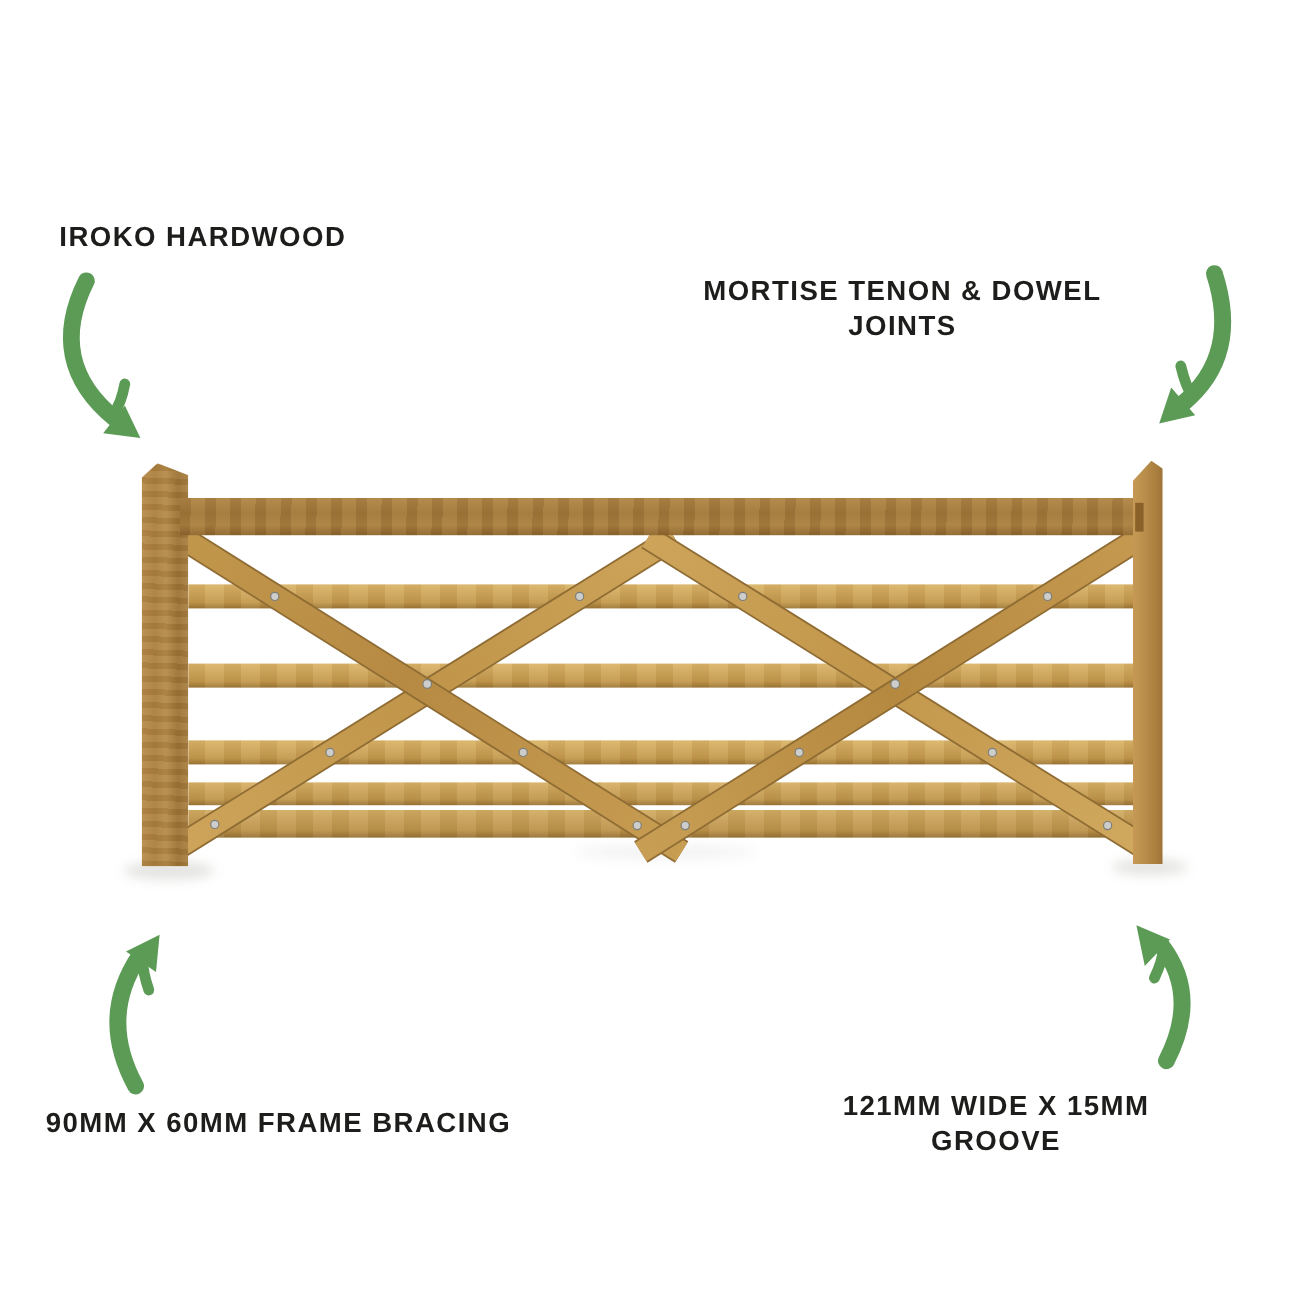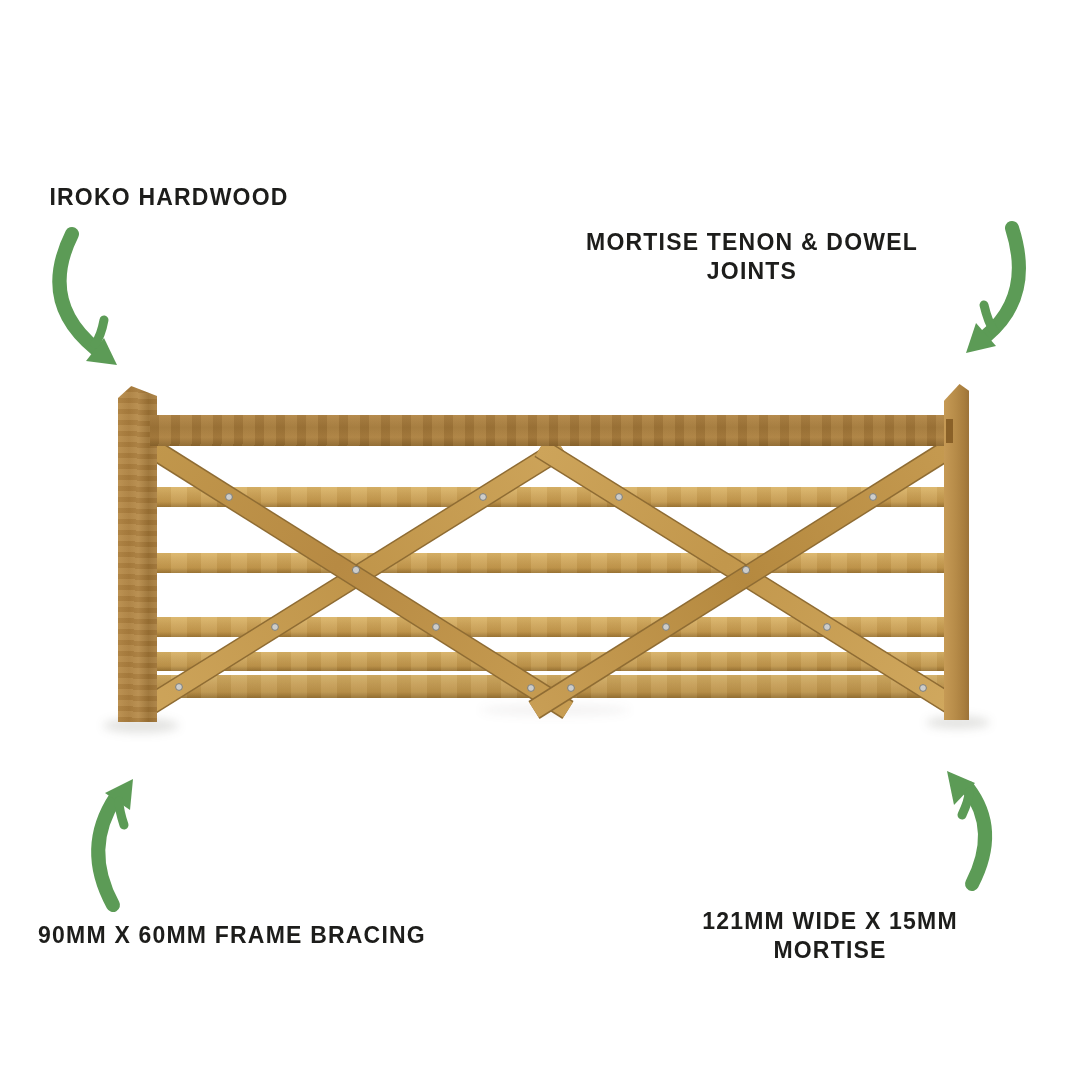--- a/index.html
+++ b/index.html
@@ -57,21 +57,21 @@
 <div id="canvas" style="--background: #ffffff; --text: #1d1d1b; --arrow_green: #5c9b56; --wood_rail_light: #cda45a; --wood_frame_dark: #a07638; --wood_stile: #ae8343;">
 
   <div class="abs callout" style="left:43px;top:183px;width:252px;">IROKO HARDWOOD</div>
 
   <div class="abs callout" style="left:540px;top:200px;width:424px;margin-top:28px;">MORTISE TENON &amp; DOWEL JOINTS</div>
 
   <div class="abs callout" style="left:25px;top:921px;width:414px;text-align:center;">90MM X 60MM FRAME BRACING</div>
 
   <div class="abs callout" style="left:680px;top:895px;width:300px;margin-top:12px;">
       <div>121MM WIDE X 15MM</div>
-      <div>MORTISE</div>
+      <div>GROOVE</div>
     </div>
 
   <div class="abs shadow" id="shadow-left"></div>
   <div class="abs shadow" id="shadow-right"></div>
   <div class="abs shadow" id="shadow-center"></div>
 
   <div class="abs rail" id="rail-a"></div>
   <div class="abs rail" id="rail-b"></div>
   <div class="abs rail" id="rail-c"></div>
   <div class="abs rail" id="rail-d"></div>

